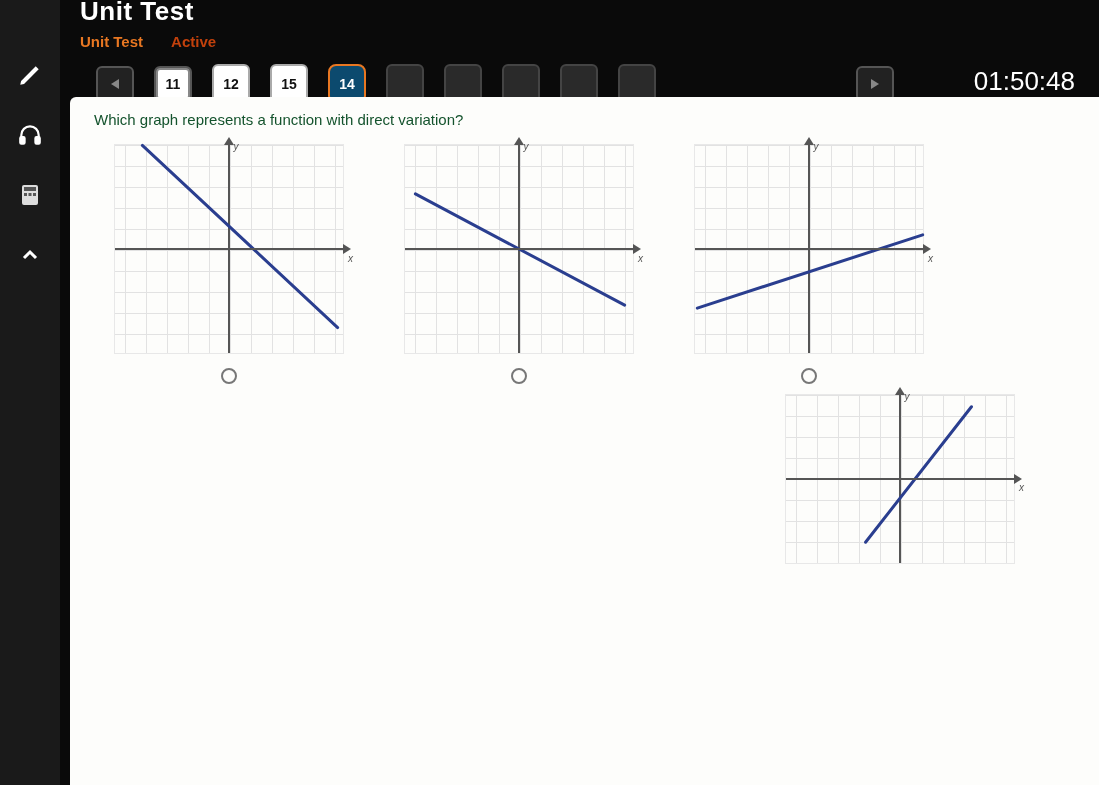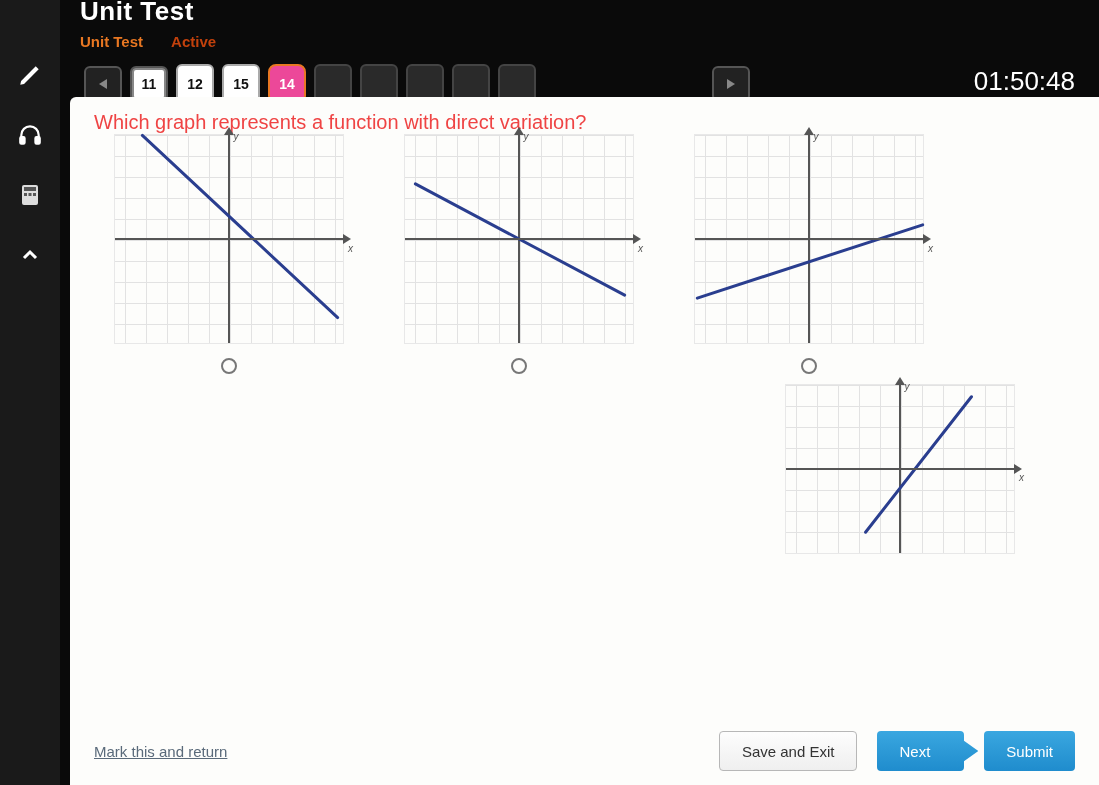--- a/index.html
+++ b/index.html
@@ -22,48 +22,48 @@
     gap: 30px;
   }
   .rail-icon { width: 30px; height: 30px; color: #eee; display:flex; align-items:center; justify-content:center;}
   .main { flex: 1; display: flex; flex-direction: column; }
   .top-area { padding: 0 20px; }
   .big-title { color: #fff; font-size: 26px; font-weight: 800; letter-spacing: 0.5px; margin-top: -4px; }
   .tabs-row { display: flex; gap: 28px; align-items: baseline; margin-top: 6px; }
   .tab { font-size: 15px; font-weight: 700; }
   .tab.sel { color: #e87722; }
   .tab.unsel { color: #c2410c; }
-  .qnav-row { display: flex; align-items: center; gap: 8px; margin: 14px 0 10px 4px; }
+  .qnav-row { display: flex; align-items: center; gap: 20px; margin: 14px 0 10px 16px; }
   .sq {
     width: 38px; height: 40px; border-radius: 6px;
     border: 2px solid #666; background: #222;
     display: flex; align-items: center; justify-content: center;
     color: #fff; font-weight: 700; font-size: 14px;
   }
   .sq.light { background: #fff; color: #111; border-color: #aaa; }
-  .sq.orange { background: #ec4899; border-color: #e87722; color: #fff; border-radius: 8px; }
+  .sq.orange { background: #0c4a6e; border-color: #e87722; color: #fff; border-radius: 8px; }
   .sq.dim { background:#2a2a2a; border-color:#444; color:#333; }
   .sq.inner-white { background:#fff; color:#111; border-color:#888; width:34px; height:32px; border-radius:4px;}
   .sq-wrap { width:38px; height:36px; border-radius:6px; border:2px solid #555; background:#222; display:flex; align-items:center; justify-content:center;}
   .tri-left, .tri-right { display:inline-block; }
   .tri-left { width:0; height:0; border-top:5px solid transparent; border-bottom:5px solid transparent; border-right:8px solid #888;}
   .tri-right { width:0; height:0; border-top:5px solid transparent; border-bottom:5px solid transparent; border-left:8px solid #888;}
   .timer-box { color:#fff; text-align:right; padding-right:4px; margin-left:auto; margin-top:-48px;}
   .timer-label { font-size:12px; color:#cfcfcf; letter-spacing:0.4px;}
   .timer-val { font-size:26px; font-weight:400; }
   .content-panel {
     background: #fdfdfb;
     margin: 0 0 0 10px;
     flex: 1;
     border-top-left-radius: 6px;
     display: flex; flex-direction: column;
     padding: 14px 24px 0 24px;
     position: relative;
   }
-  .question { color:#ef4444; font-size:20px; }
+  .question { color:#14532d; font-size:15px; margin-bottom:16px; }
   .graphs-row { display:flex; gap:60px; justify-content:flex-start; margin-left:20px;}
   .graph-cell { display:flex; flex-direction:column; align-items:center; }
   .graph-box {
     width: 230px; height: 210px; position: relative;
     background-image:
       linear-gradient(#e2e2e2 1px, transparent 1px),
       linear-gradient(90deg, #e2e2e2 1px, transparent 1px);
     background-size: 21px 21px;
     background-position: 10px 0px;
     border: 1px solid #e8e8e8;
@@ -211,22 +211,15 @@
           <div class="graph-box" style="height:170px;">
             <span class="axis-y-arrow"></span>
               <span class="axis-x-arrow"></span>
             <span class="axis-label-y">y</span>
             <span class="axis-label-x">x</span>
             <div class="gline" style="left:45px; top:78px; width:175px; transform:rotate(-52deg);"></div>
           </div>
         </div>
       </div>
 
-      <div class="bottom-bar">
-        <a class="mark-link">Mark this and return</a>
-        <div class="spacer"></div>
-        <div class="btn">Save and Exit</div>
-        <div class="btn next">Next</div>
-        <div class="btn submit">Submit</div>
-      </div>
     </div>
   </div>
 </div>
 
 </body></html>

